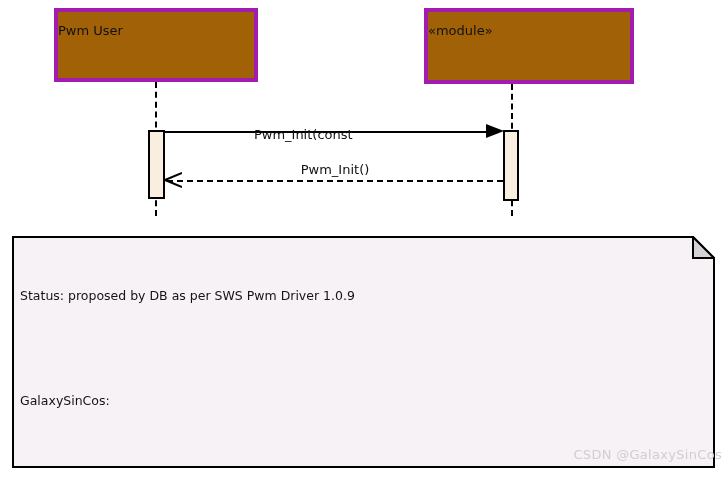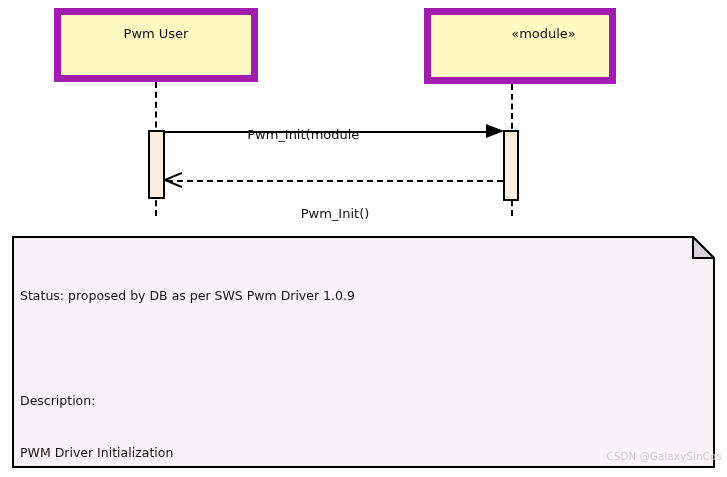--- a/index.html
+++ b/index.html
@@ -19,38 +19,37 @@
   #canvas {
     position: absolute;
     left: 0; top: 0;
     width: 727px;
     height: 477px;
   }
 
   
   .lifeline-box {
     position: absolute;
-    background: #fef9c3;
-    border: 7px solid #a21caf;
+    background: #a16207;
+    border: 4px solid #a21caf;
     box-sizing: border-box;
-    text-align: center;
     font-size: 13px;
     line-height: 19px;
     color: #111111;
   }
   .lifeline-box .inner {
     padding-top: 9px;
   }
   #actor-pwm-user {
     left: 54px;  top: 8px;
     width: 204px; height: 74px;
   }
   #actor-pwm-module {
     left: 424px; top: 8px;
-    width: 192px; height: 76px; padding-left: 47px;
+    width: 210px; height: 76px;
   }
   .stereotype {
     display: block;
     font-size: 13px;
     line-height: 19px;
   }
   .obj-name {
     display: block;
     font-size: 13px;
     line-height: 19px;
@@ -116,21 +115,20 @@
     left: 185px;
     top: 111px;
     width: 220px;
     text-align: center;
   }
   #msg-return-label {
     left: 240px;
     top: 162px;
     width: 190px;
     text-align: center;
-    margin-top: 44px;
   }
 
   
   #note {
     position: absolute;
     left: 12px;  top: 236px;
     width: 726px; height: 232px;
   }
   #note-shape {
     position: absolute;
@@ -147,21 +145,21 @@
     color: #141414;
     white-space: pre-wrap;
   }
   .note-line { display: block; min-height: 17px; }
 
   
   #watermark {
     position: absolute;
     right: 16px;
     bottom: 6px;
-    font-size: 10px;
+    font-size: 13px;
     color: #d2cdd2;
     letter-spacing: 0.3px;
     white-space: nowrap;
   }
 </style>
 </head>
 <body>
 
 <div id="canvas">
 
@@ -177,42 +175,41 @@
     <div class="inner">
       <span class="stereotype">«module»</span>
     </div>
   </div>
   <div class="lifeline-stem" id="stem-pwm-module"></div>
   <div class="activation" id="activation-pwm-module"></div>
 
   <div class="msg-line msg-solid" id="msg-call-line"></div>
   <div class="arrowhead-right" id="msg-call-arrow"></div>
   <div class="msg-label" id="msg-call-label">
-    <span>Pwm_Init(module</span><br>
+    <span>Pwm_Init(const</span><br>
   </div>
 
   <div class="msg-line msg-dashed" id="msg-return-line"></div>
   <div class="arrowhead-open-left" id="msg-return-arrow">
     <svg width="18" height="16" viewBox="0 0 18 16">
       <path d="M1 8 L18 1" stroke="#000000" stroke-width="2" fill="none"></path>
       <path d="M1 8 L18 15" stroke="#000000" stroke-width="2" fill="none"></path>
     </svg>
   </div>
   <div class="msg-label" id="msg-return-label">Pwm_Init()</div>
 
   <div id="note">
     <svg id="note-shape" width="703" height="232" viewBox="0 0 703 232">
       <path d="M1 1 L681 1 L702 22 L702 231 L1 231 Z" fill="#F7F2F5" stroke="#000000" stroke-width="2"></path>
       <path d="M681 1 L702 22 L681 22 Z" fill="#D6D1D6" stroke="#000000" stroke-width="2"></path>
     </svg>
     <div id="note-text">
       <span class="note-line">Status: proposed by DB as per SWS Pwm Driver 1.0.9</span>
       <span class="note-line"></span>
-      <span class="note-line">Description:</span>
-      <span class="note-line">PWM Driver Initialization</span>
+      <span class="note-line">GalaxySinCos:</span>
       
       
       
       
       
     </div>
     <div id="watermark">CSDN @GalaxySinCos</div>
   </div>
 
 </div>

